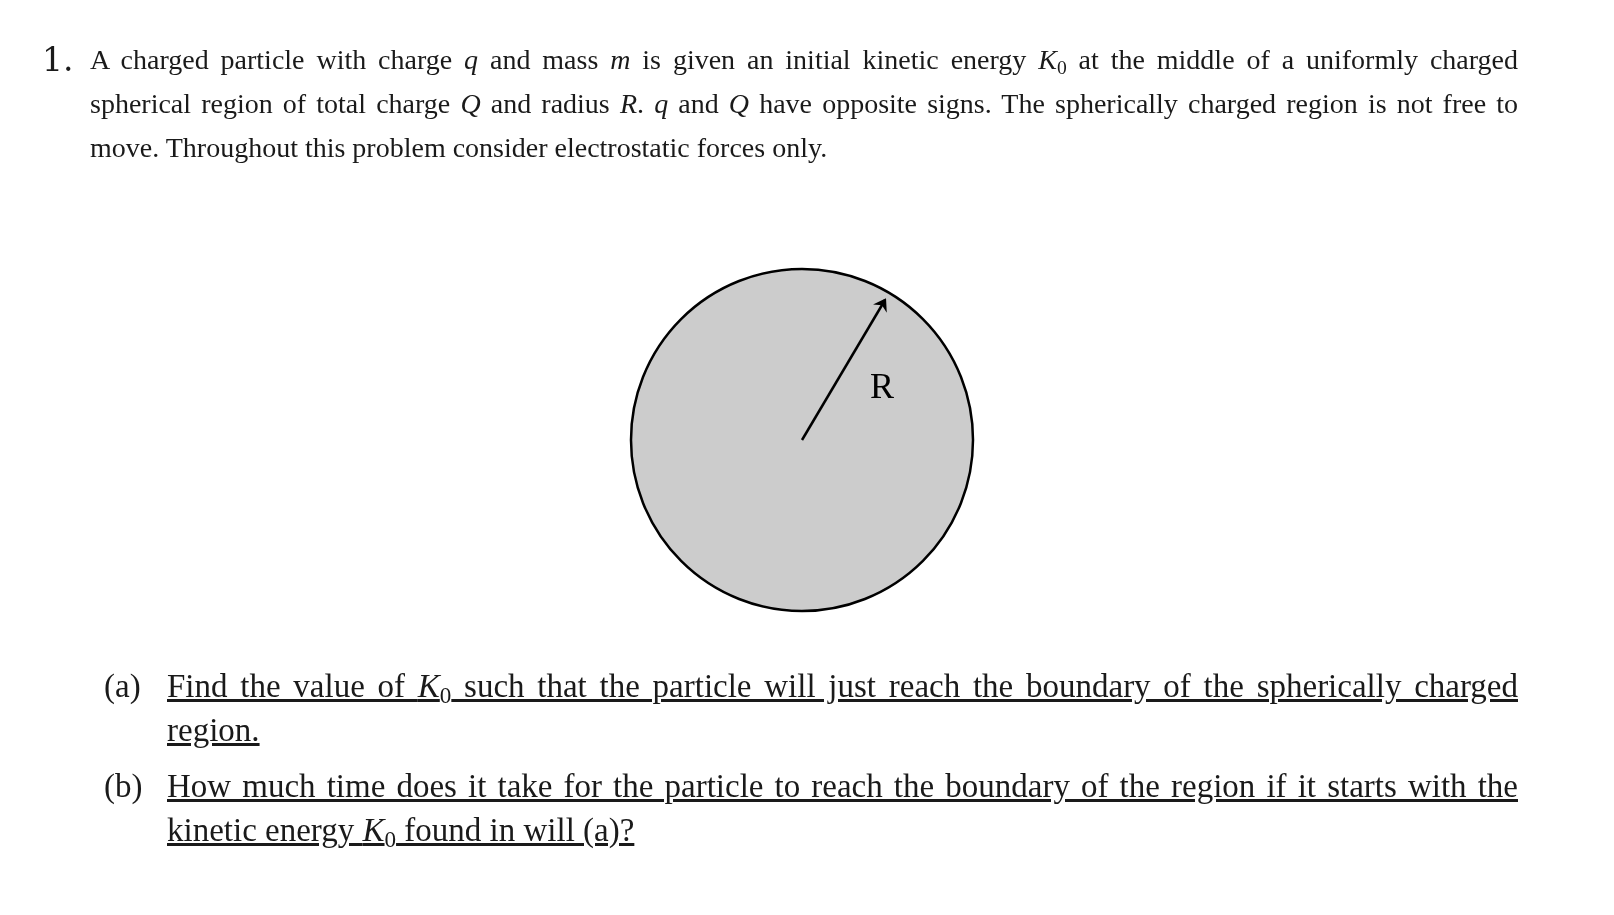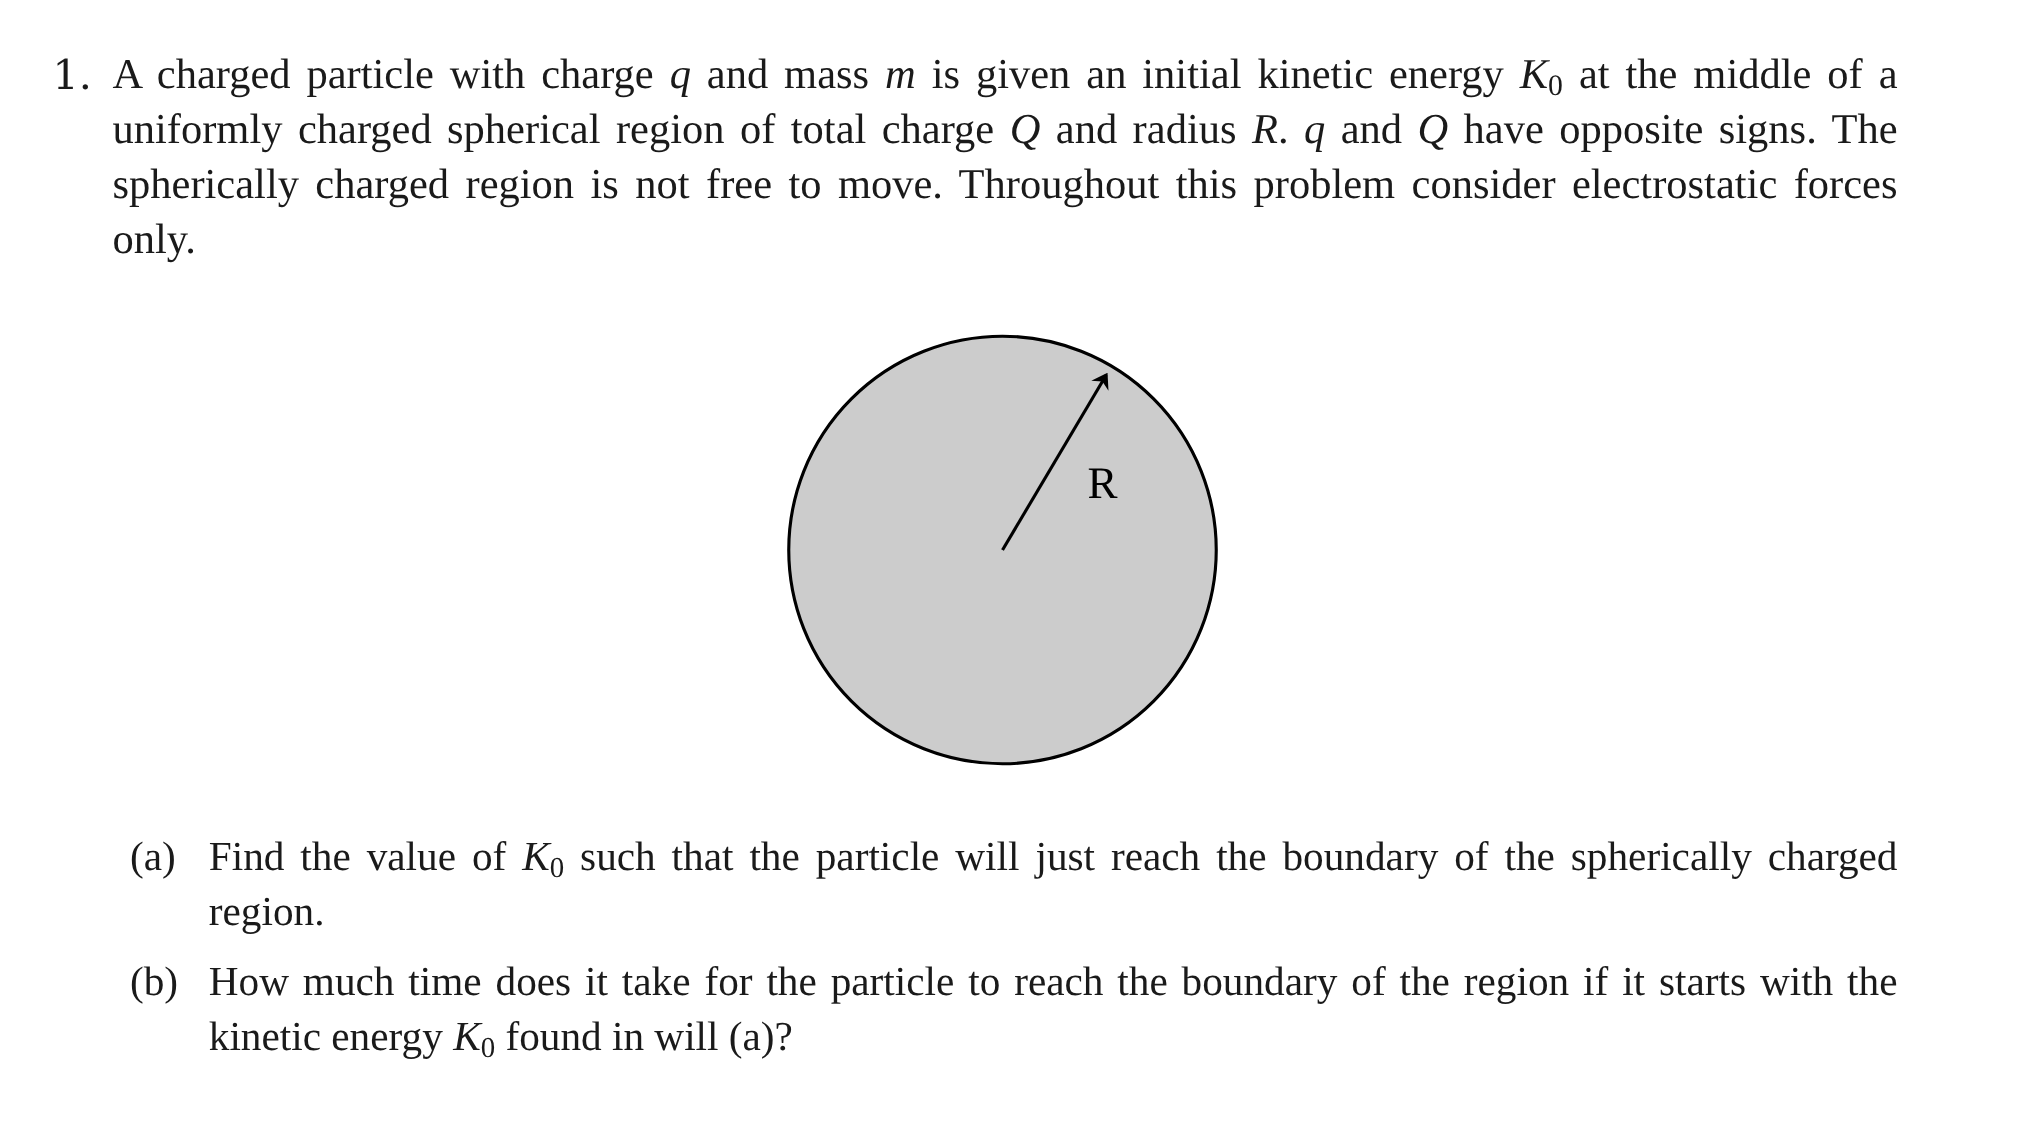--- a/index.html
+++ b/index.html
@@ -10,40 +10,40 @@
   }
   .problem {
     position: absolute; left: 42px; top: 38px; width: 1476px;
   }
   .problem-num {
     position: absolute; left: 0; top: 0;
     font-size: 33px; line-height: 44px;
   }
   .problem-text {
     margin-left: 48px;
-    font-size: 34px; line-height: 44px;
+    font-size: 28px; line-height: 44px;
     text-align: justify; text-align-last: left;
     font-family: "Liberation Serif", serif;
   }
   .math { font-style: italic; }
   sub { font-size: 0.7em; font-style: normal; vertical-align: -0.25em; line-height: 0; }
   .figure {
     position: absolute; left: 628px; top: 266px; width: 350px; height: 350px;
   }
   .figure svg { display: block; }
   .parts {
     position: absolute; left: 104px; top: 664px; width: 1414px;
     font-family: "Liberation Serif", serif;
   }
   .part {
     position: relative; font-size: 33px; line-height: 44px;
     margin-bottom: 12px;
   }
   .part-label { position: absolute; left: 0; top: 0; }
-  .part-text { margin-left: 63px; text-align: justify; text-align-last: left; }
+  .part-text { margin-left: 63px; text-align: justify; text-align-last: left; text-decoration: underline; }
 </style>
 </head>
 <body>
 
 <div class="problem">
   <span class="problem-num">1.</span>
   <div class="problem-text"><span>A charged particle with charge </span><span class="math">q</span><span> and mass </span><span class="math">m</span><span> is given an initial kinetic energy </span><span class="math">K</span><sub>0</sub><span> at the middle of a uniformly charged spherical region of total charge </span><span class="math">Q</span><span> and radius </span><span class="math">R</span><span>. </span><span class="math">q</span><span> and </span><span class="math">Q</span><span> have opposite signs. The spherically charged region is not free to move. Throughout this problem consider electrostatic forces only.</span></div>
 </div>
 
 <div class="figure">

